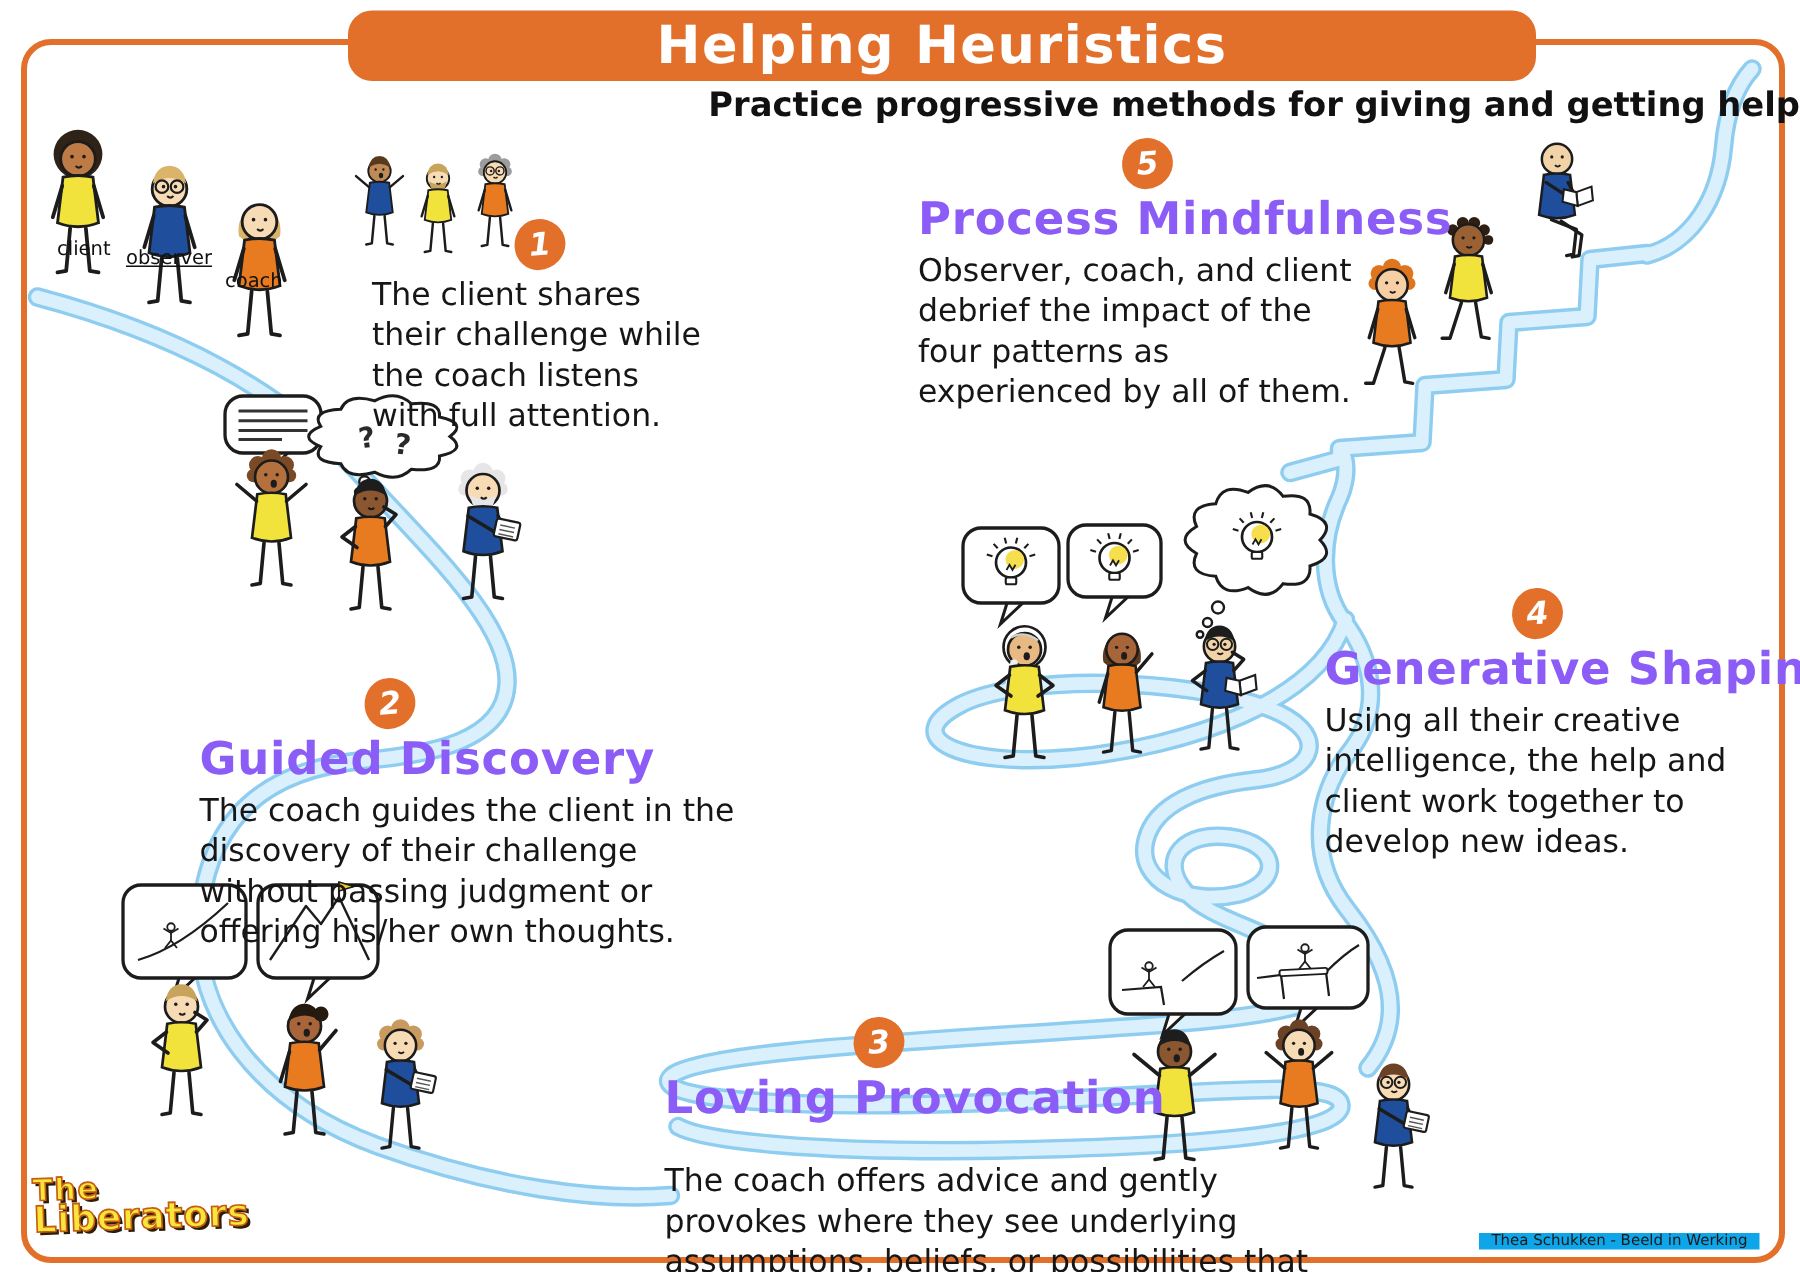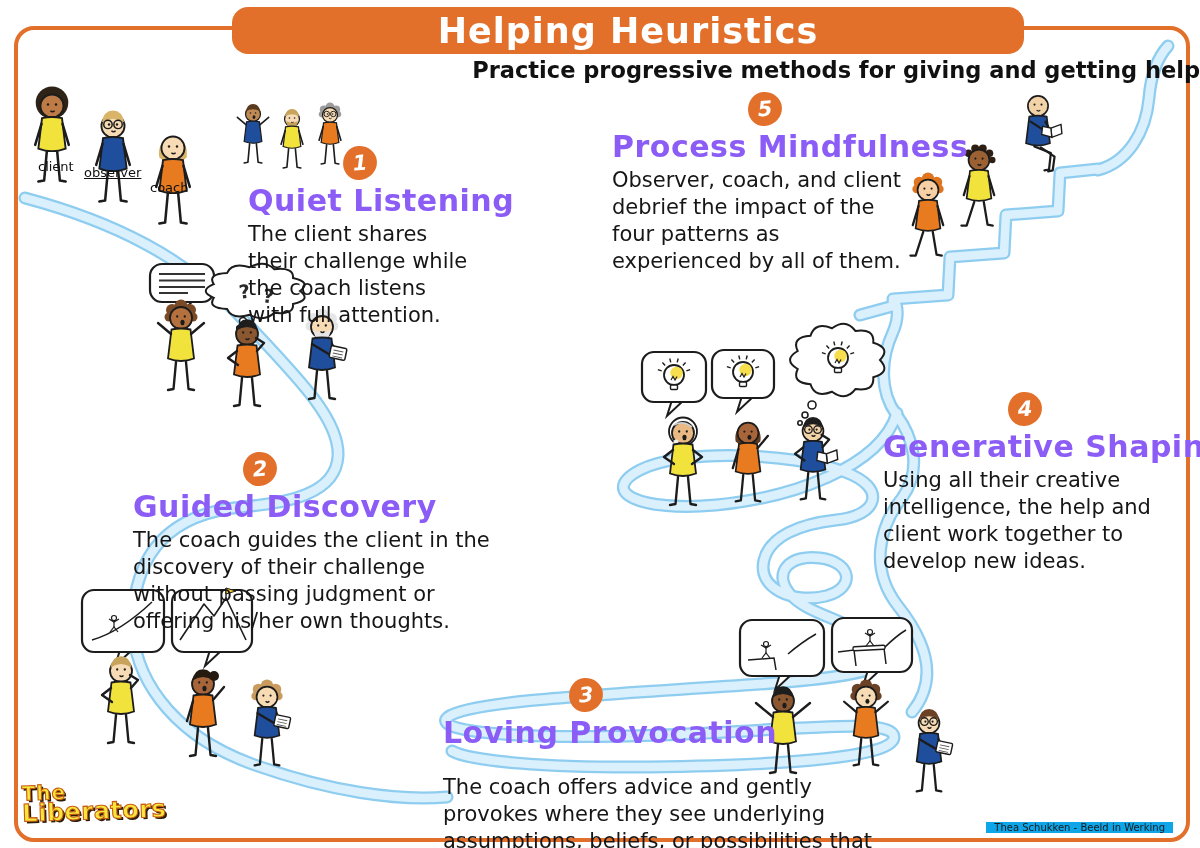--- a/index.html
+++ b/index.html
@@ -467,21 +467,20 @@
     <h1>Helping Heuristics</h1>
   </div>
   <div class="subtitle">Practice progressive methods for giving and getting help</div>
 
   <div class="role" style="left:38px;top:148px;margin-top:11px;">client</div>
   <div class="role" style="left:84px;top:165px;text-decoration:underline;">observer</div>
   <div class="role" style="left:150px;top:180px;">coach</div>
 
   <div class="step" style="left:248px;top:146px;width:225px;">
     <div class="badge" style="margin-left:95px;">1</div>
-    <h2>Quiet Listening</h2>
     <p>The client shares their challenge while the coach listens with full attention.</p>
   </div>
 
   <div class="step" style="left:133px;top:452px;width:365px;">
     <div class="badge" style="margin-left:110px;">2</div>
     <h2>Guided Discovery</h2>
     <p>The coach guides the client in the discovery of their challenge without passing judgment or offering his/her own thoughts.</p>
   </div>
 
   <div class="step s3" style="left:443px;top:678px;width:430px;">

